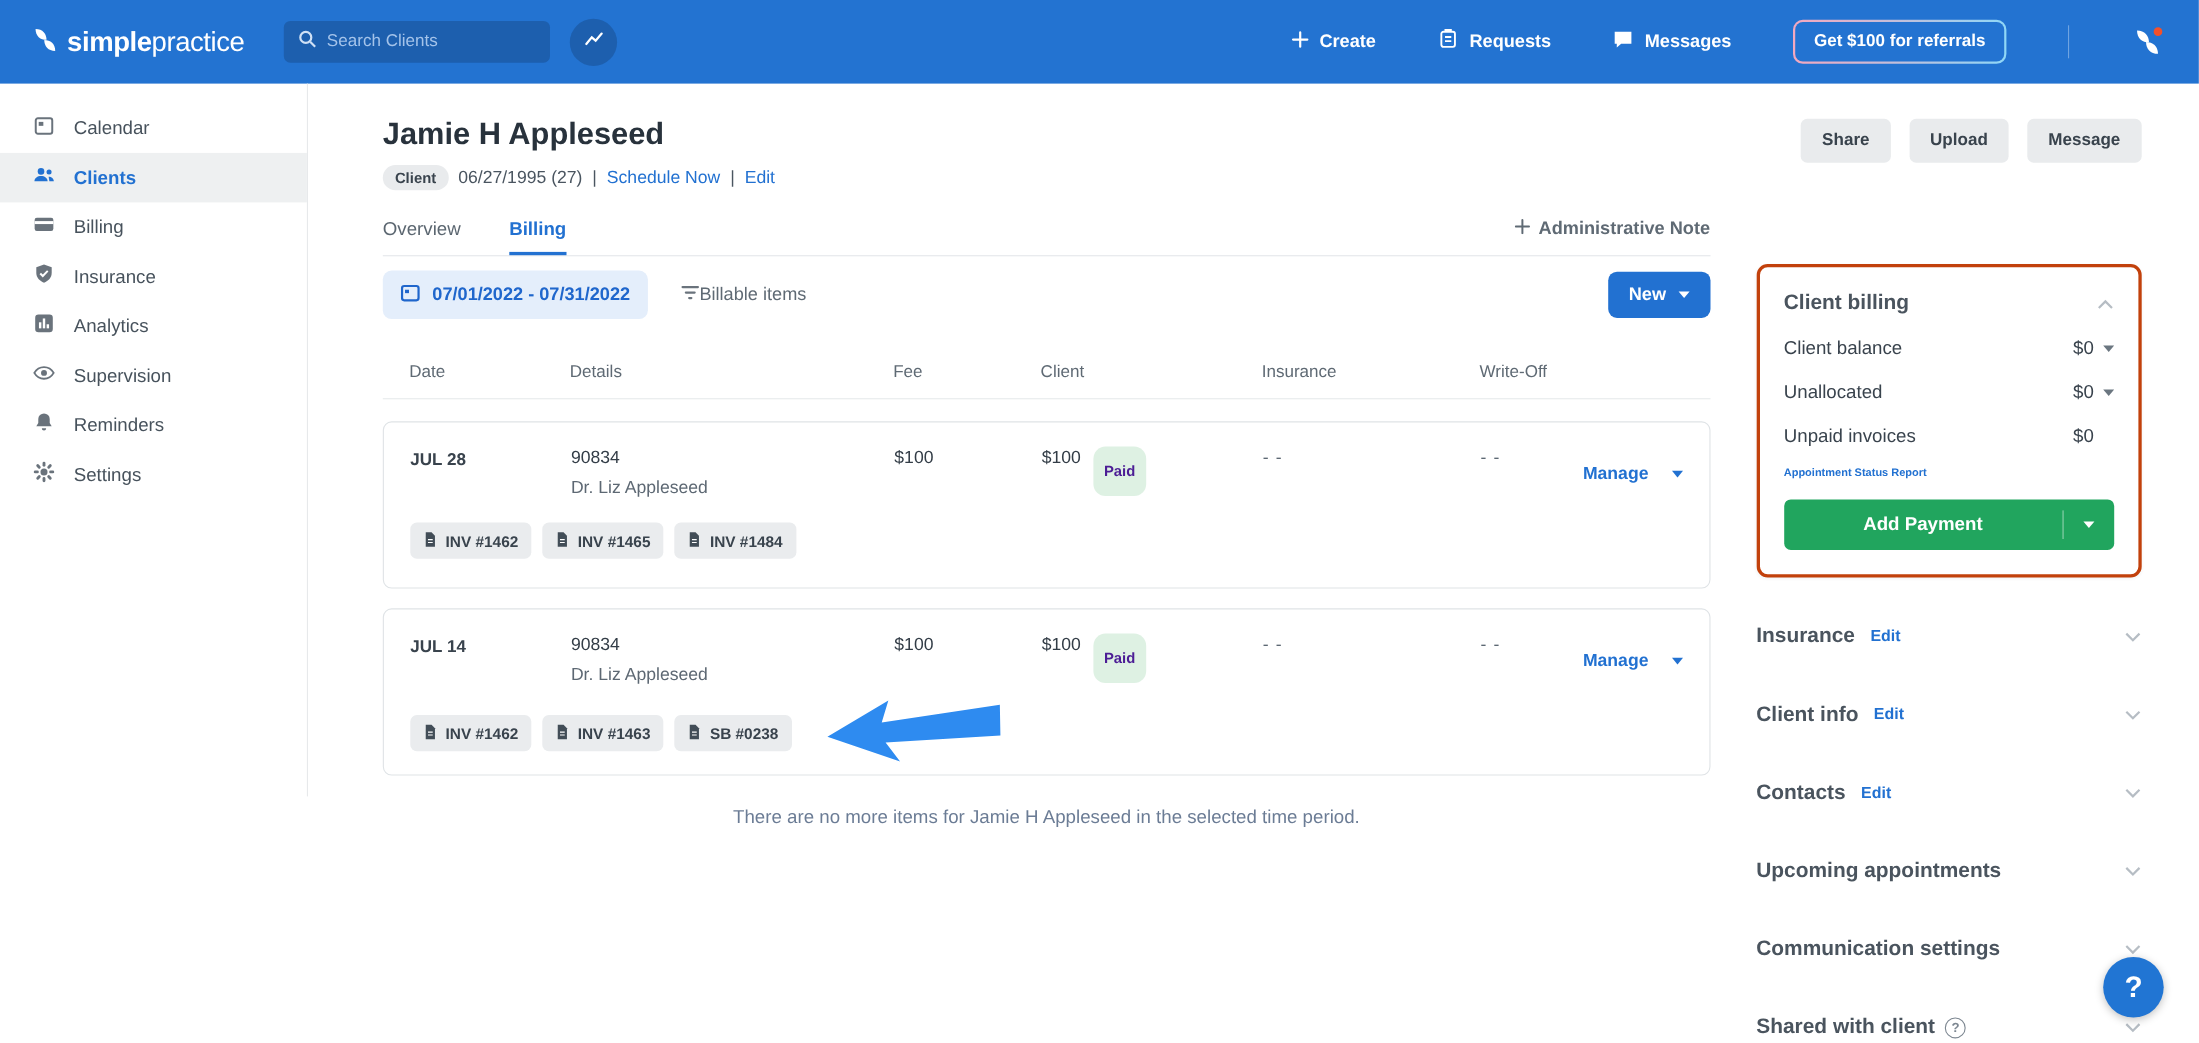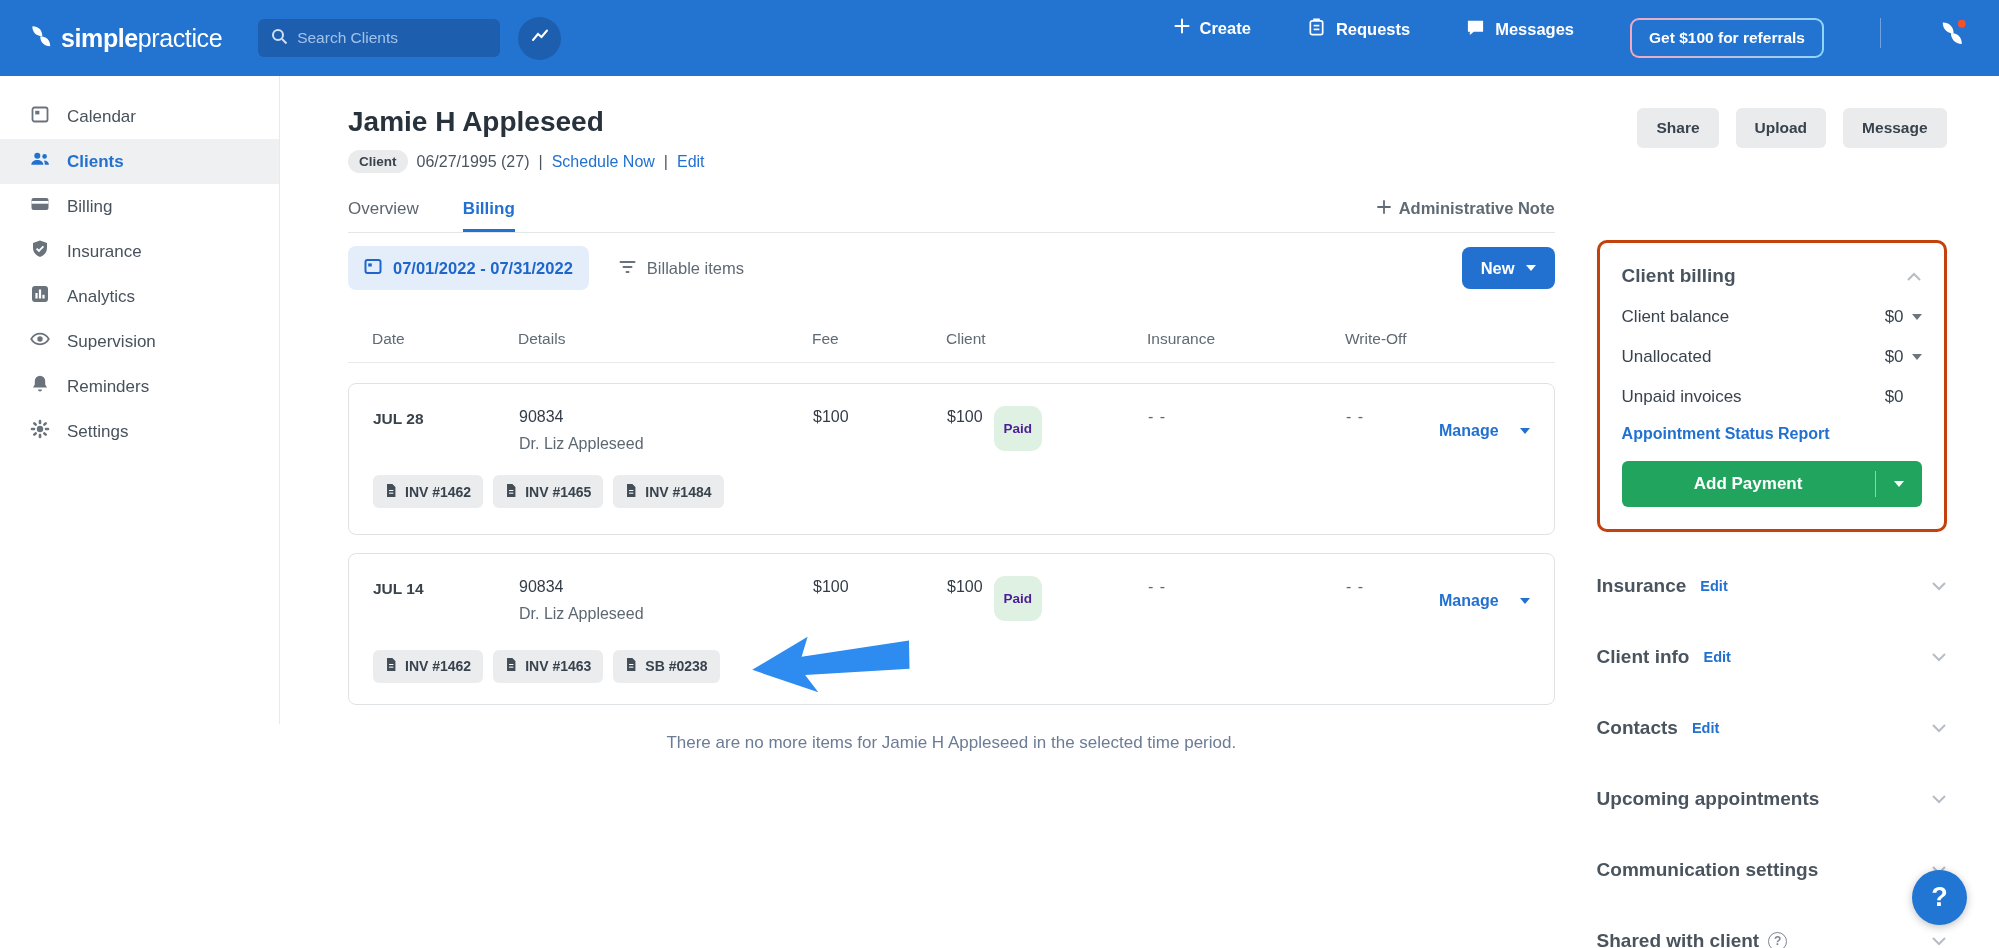--- a/index.html
+++ b/index.html
@@ -8,21 +8,21 @@
 
   
   .topbar { height:76px; background:#2373d1; display:flex; align-items:center; padding:0 32px 0 28px; }
   .brand { display:flex; align-items:center; gap:7px; margin-right:36px; }
   .brand-text { font-size:25px; color:#fff; letter-spacing:-0.4px; }
   .brand-bold { font-weight:700; }
   .search { width:242px; height:38px; background:#1d5fae; border-radius:6px; display:flex; align-items:center; padding:0 13px; gap:9px; margin-right:18px; }
   .search input { background:transparent; border:none; outline:none; color:#fff; font-size:15.5px; width:100%; font-family:inherit; }
   .search input::placeholder { color:#a4c3ea; }
   .trend-btn { width:43px; height:43px; border-radius:50%; background:#1d5fae; display:flex; align-items:center; justify-content:center; cursor:pointer; }
-  .topnav { margin-left:auto; display:flex; align-items:flex-start; gap:56px; }
+  .topnav { margin-left:auto; display:flex; align-items:center; gap:56px; }
   .topnav-item { display:flex; align-items:center; gap:10px; color:#fff; font-size:16.5px; font-weight:700; cursor:pointer; white-space:nowrap; }
   .referral-wrap { background:linear-gradient(90deg,#f3a8bf,#8fd7f7); padding:2px; border-radius:9px; cursor:pointer; }
   .referral-btn { background:#2373d1; border-radius:7px; padding:9px 17px; color:#fff; font-size:15.5px; font-weight:700; white-space:nowrap; }
   .topbar-divider { width:1px; height:30px; background:rgba(255,255,255,0.35); }
 
   
   .app { display:flex; height:648px; }
   .sidebar { width:280px; flex:0 0 280px; border-right:1px solid #e7e9eb; padding-top:18px; }
   .side-item { height:45px; display:flex; align-items:center; gap:17px; padding-left:30px; font-size:17px; color:#47525c; cursor:pointer; }
   .side-item.active { background:#eef0f1; color:#2271d1; font-weight:700; }
@@ -40,21 +40,21 @@
 
   
   .tabs-row { margin-top:26px; display:flex; align-items:flex-end; border-bottom:1px solid #e4e7ea; }
   .tab { font-size:17px; color:#5b6670; padding-bottom:13px; margin-right:44px; cursor:pointer; }
   .tab.active { color:#2271d1; font-weight:700; padding-bottom:10px; border-bottom:3px solid #2271d1; }
   .admin-note { margin-left:auto; font-size:16.5px; font-weight:700; color:#5f6a74; padding-bottom:14px; display:flex; gap:8px; align-items:center; cursor:pointer; }
 
   
   .toolbar { margin-top:13px; display:flex; align-items:center; }
   .date-chip { height:44px; background:#e4eefb; border-radius:8px; display:flex; align-items:center; gap:11px; padding:0 16px; font-size:16.5px; font-weight:700; color:#1f66cc; cursor:pointer; }
-  .filter { display:flex; align-items:flex-end; gap:11px; margin-left:30px; font-size:16.5px; color:#5f6a74; cursor:pointer; }
+  .filter { display:flex; align-items:flex-end; margin-left:30px; font-size:16.5px; color:#5f6a74; cursor:pointer; }
   .new-btn { margin-left:auto; background:#2271d1; color:#fff; font-size:16.5px; font-weight:700; height:42px; border-radius:8px; display:flex; align-items:center; gap:11px; padding:0 19px; cursor:pointer; }
 
   
   .grid7 { display:grid; grid-template-columns:146px 294px 134px 201px 198px 93px 1fr; }
   .thead { margin-top:40px; padding:0 24px 14px; border-bottom:1px solid #e7eaec; font-size:15.5px; color:#5f6a74; }
   .row-card { margin-top:20px; border:1px solid #dfe3e6; border-radius:8px; padding:24px; height:152px; }
   .row-card + .row-card { margin-top:18px; }
   .row-grid { font-size:16px; color:#333d47; }
   .cell-date { font-weight:700; color:#39434d; font-size:15.5px; padding-top:2px; }
   .clinician { margin-top:9px; color:#5d6873; }
@@ -69,21 +69,21 @@
 
   
   .header-actions { width:350px; display:flex; justify-content:flex-end; gap:17px; }
   .action-btn { height:40px; background:#e9ebed; border-radius:6px; padding:0 19px; display:flex; align-items:center; font-size:15.5px; font-weight:700; color:#39434d; cursor:pointer; }
   .billing-card { margin-top:92px; width:350px; border:3px solid #c2410c; border-radius:10px; padding:22px; box-shadow:0 1px 3px rgba(20,30,40,0.05); background:#fff; }
   .bc-title-row { display:flex; justify-content:space-between; align-items:center; }
   .bc-title { font-size:19px; font-weight:700; color:#4a545e; }
   .bc-row { margin-top:20px; display:flex; align-items:center; font-size:17px; color:#39434d; }
   .bc-label { flex:1; }
   .bc-caret-slot { width:18px; display:flex; justify-content:flex-end; cursor:pointer; }
-  .bc-link { margin-top:18px; font-size:16px; font-weight:700; color:#2271d1; cursor:pointer; }
+  .bc-link { margin-top:18px; font-size:10px; font-weight:700; color:#2271d1; cursor:pointer; }
   .add-payment { margin-top:18px; height:46px; background:#21a55e; border-radius:6px; display:flex; align-items:center; color:#fff; font-weight:700; font-size:17px; cursor:pointer; }
   .ap-label { flex:1; text-align:center; }
   .ap-divider { width:1px; height:26px; background:rgba(255,255,255,0.5); }
   .ap-caret { width:46px; display:flex; justify-content:center; cursor:pointer; }
   .section { width:350px; margin-top:49px; display:flex; align-items:center; }
   .section.first { margin-top:43px; }
   .section-title { font-size:19px; font-weight:700; color:#4a545e; white-space:nowrap; }
   .section-edit { margin-left:14px; font-size:14.5px; font-weight:700; color:#2271d1; cursor:pointer; }
   .section-chevron { margin-left:auto; cursor:pointer; display:flex; }
   .q-circle { width:19px; height:19px; border:1.5px solid #7d8791; border-radius:50%; display:inline-flex; align-items:center; justify-content:center; font-size:12px; font-weight:700; color:#7d8791; margin-left:9px; }

